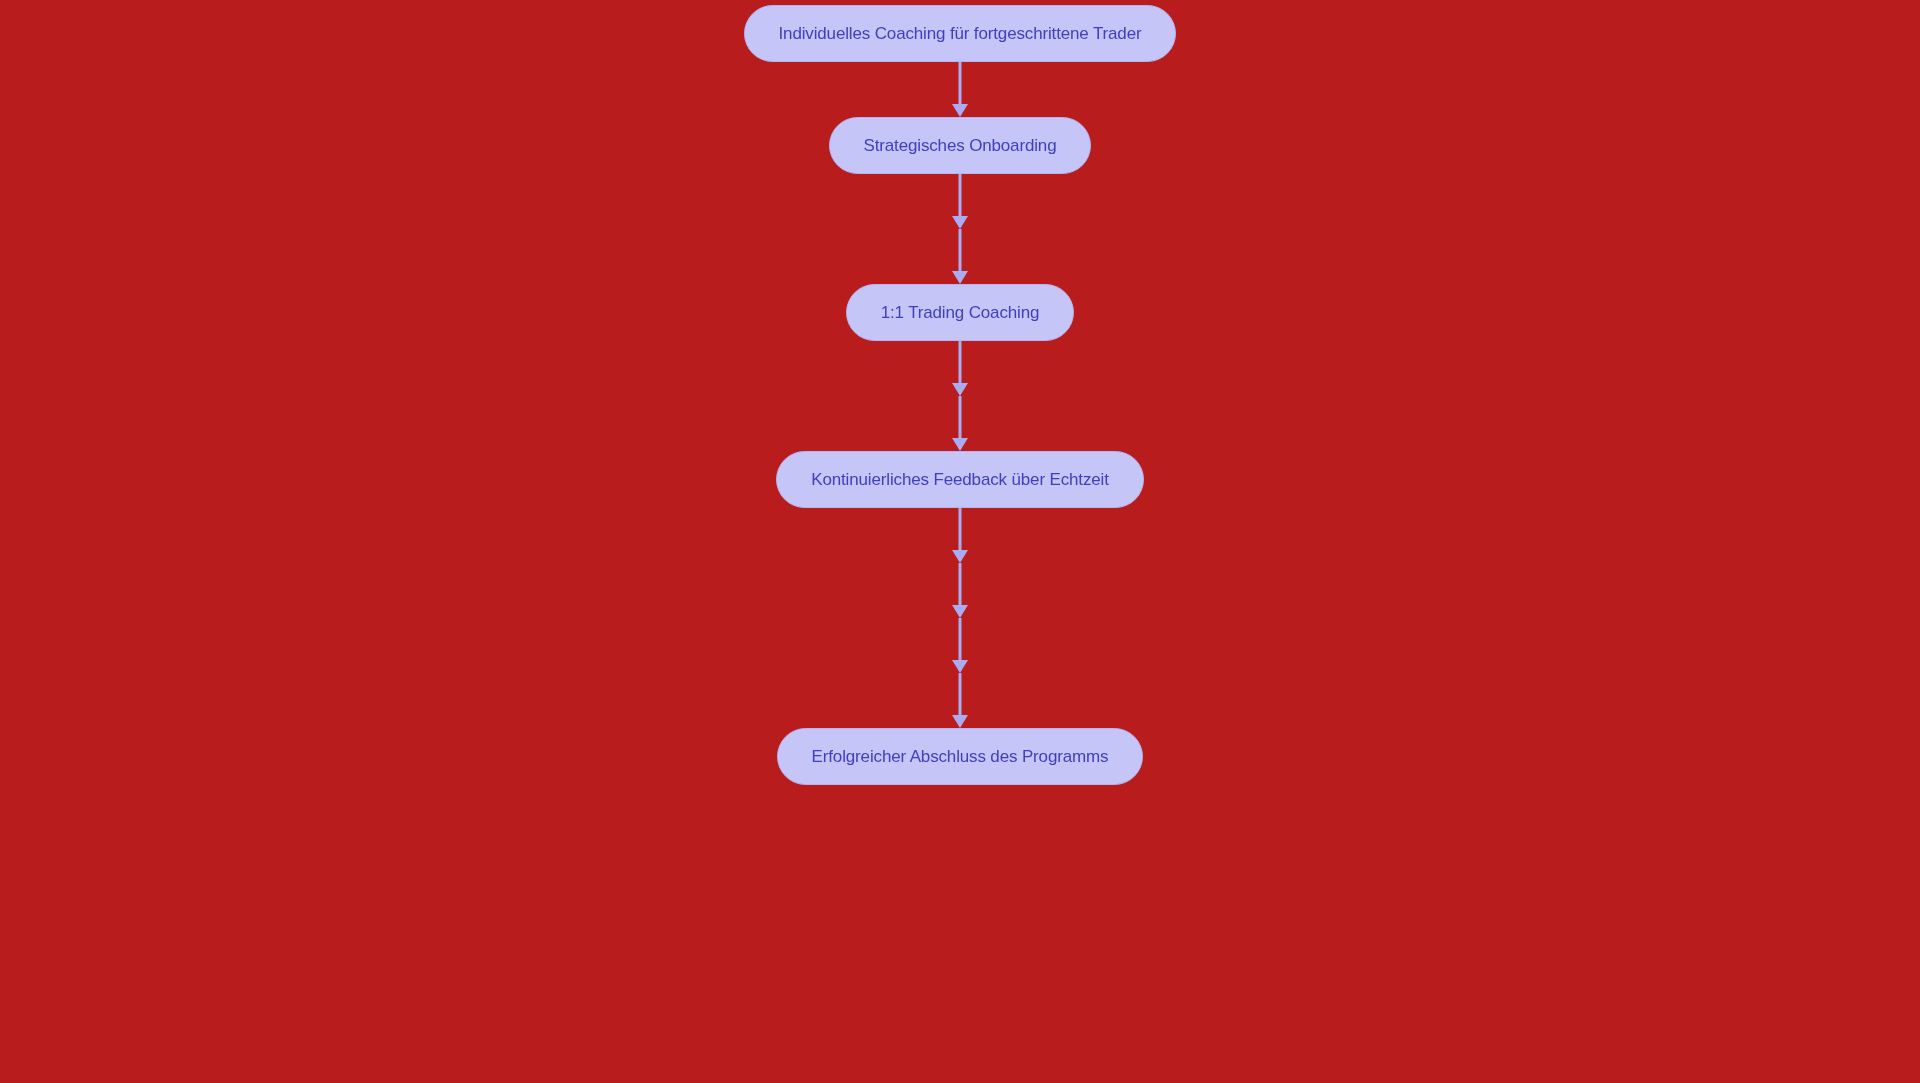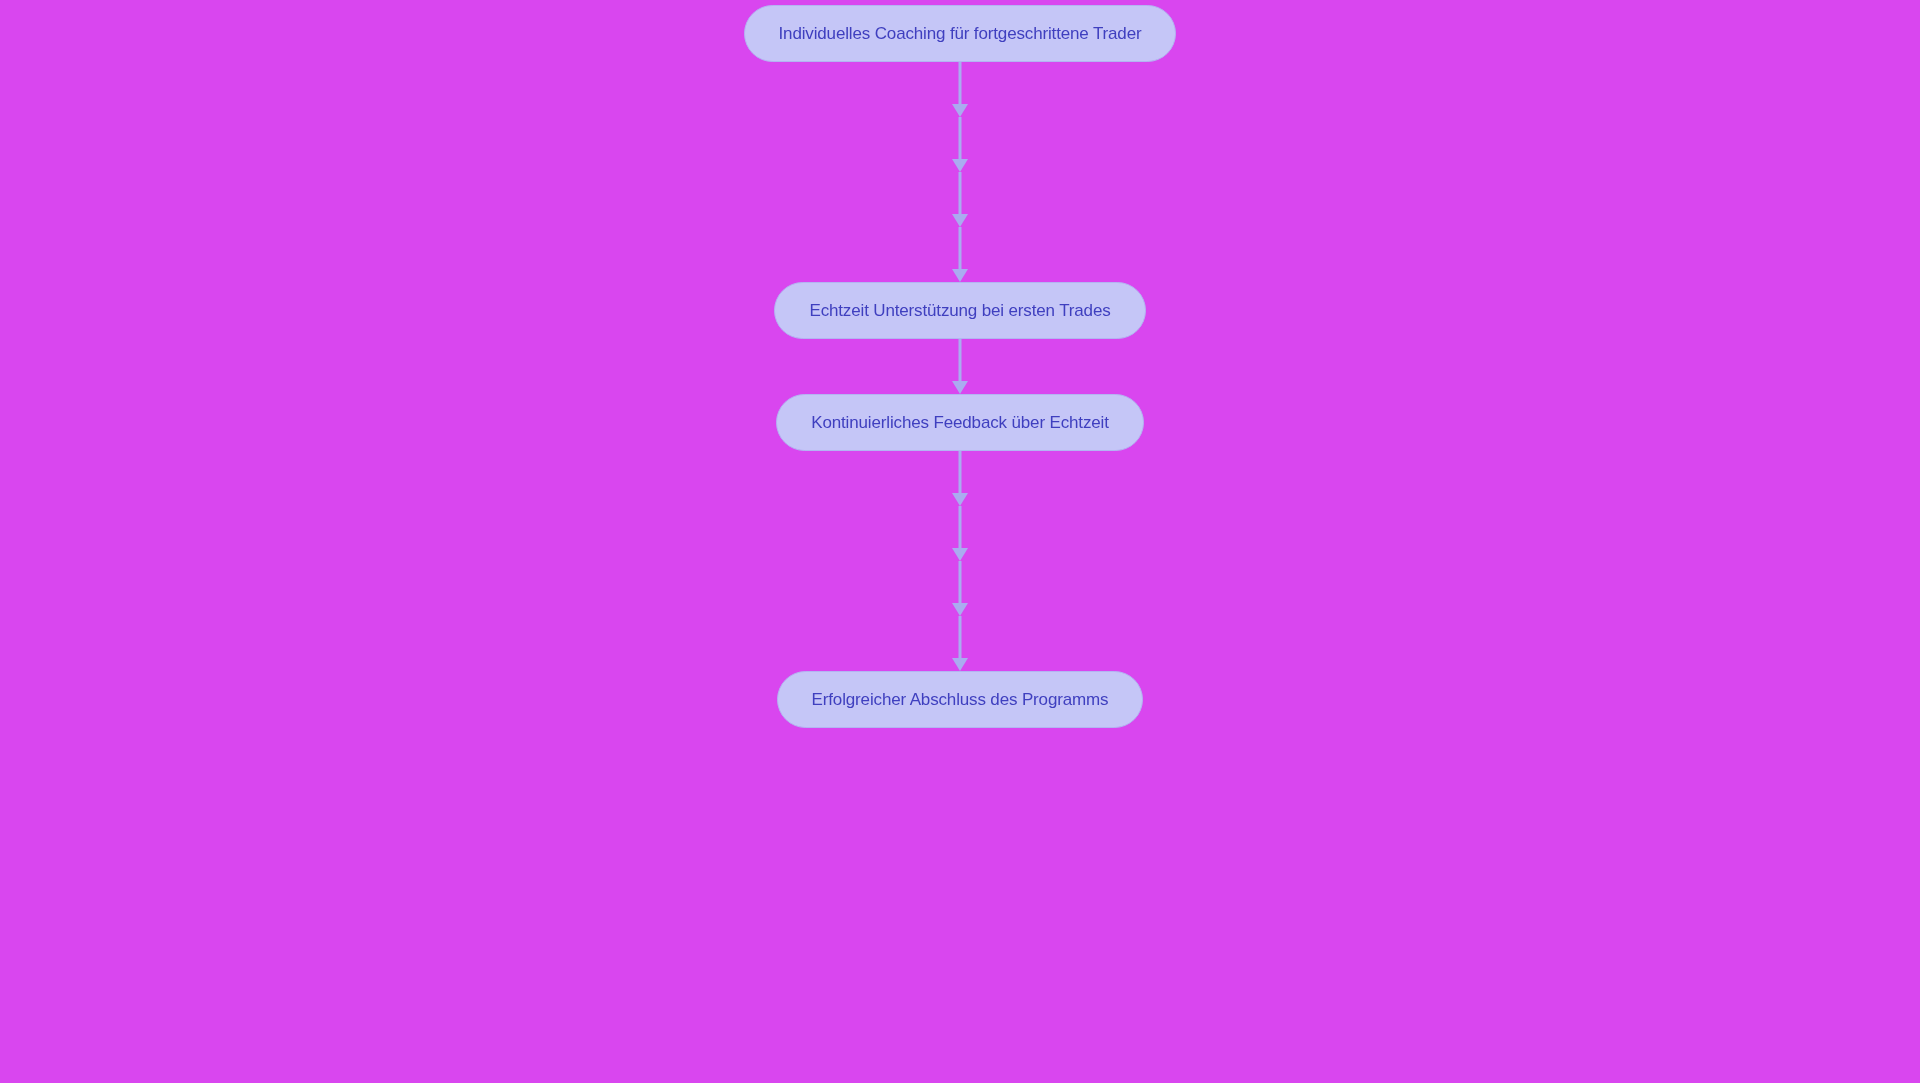--- a/index.html
+++ b/index.html
@@ -15,21 +15,21 @@
     width: 1920px;
     height: 1083px;
     font-family: "Liberation Sans", "DejaVu Sans", sans-serif;
     overflow: hidden;
   }
 
   .canvas {
     position: relative;
     width: 1920px;
     height: 1083px;
-    background: #d946ef;
+    background: #b91c1c;
   }
 
   .flow {
     position: absolute;
     left: 0;
     top: 0;
     width: 1920px;
     height: 1083px;
     display: flex;
     flex-direction: column;
@@ -102,41 +102,44 @@
 
     <div class="node">
       <span class="node-label">Individuelles Coaching für fortgeschrittene Trader</span>
     </div>
 
     <div class="connector">
       <span class="line"></span>
       <span class="head"></span>
     </div>
 
-
-    <div class="connector">
-      <span class="line"></span>
-      <span class="head"></span>
+    <div class="node">
+      <span class="node-label">Strategisches Onboarding</span>
     </div>
-
 
     <div class="connector">
       <span class="line"></span>
       <span class="head"></span>
     </div>
 
 
     <div class="connector">
       <span class="line"></span>
       <span class="head"></span>
     </div>
 
     <div class="node">
-      <span class="node-label">Echtzeit Unterstützung bei ersten Trades</span>
+      <span class="node-label">1:1 Trading Coaching</span>
     </div>
+
+    <div class="connector">
+      <span class="line"></span>
+      <span class="head"></span>
+    </div>
+
 
     <div class="connector">
       <span class="line"></span>
       <span class="head"></span>
     </div>
 
     <div class="node">
       <span class="node-label">Kontinuierliches Feedback über Echtzeit</span>
     </div>
 

